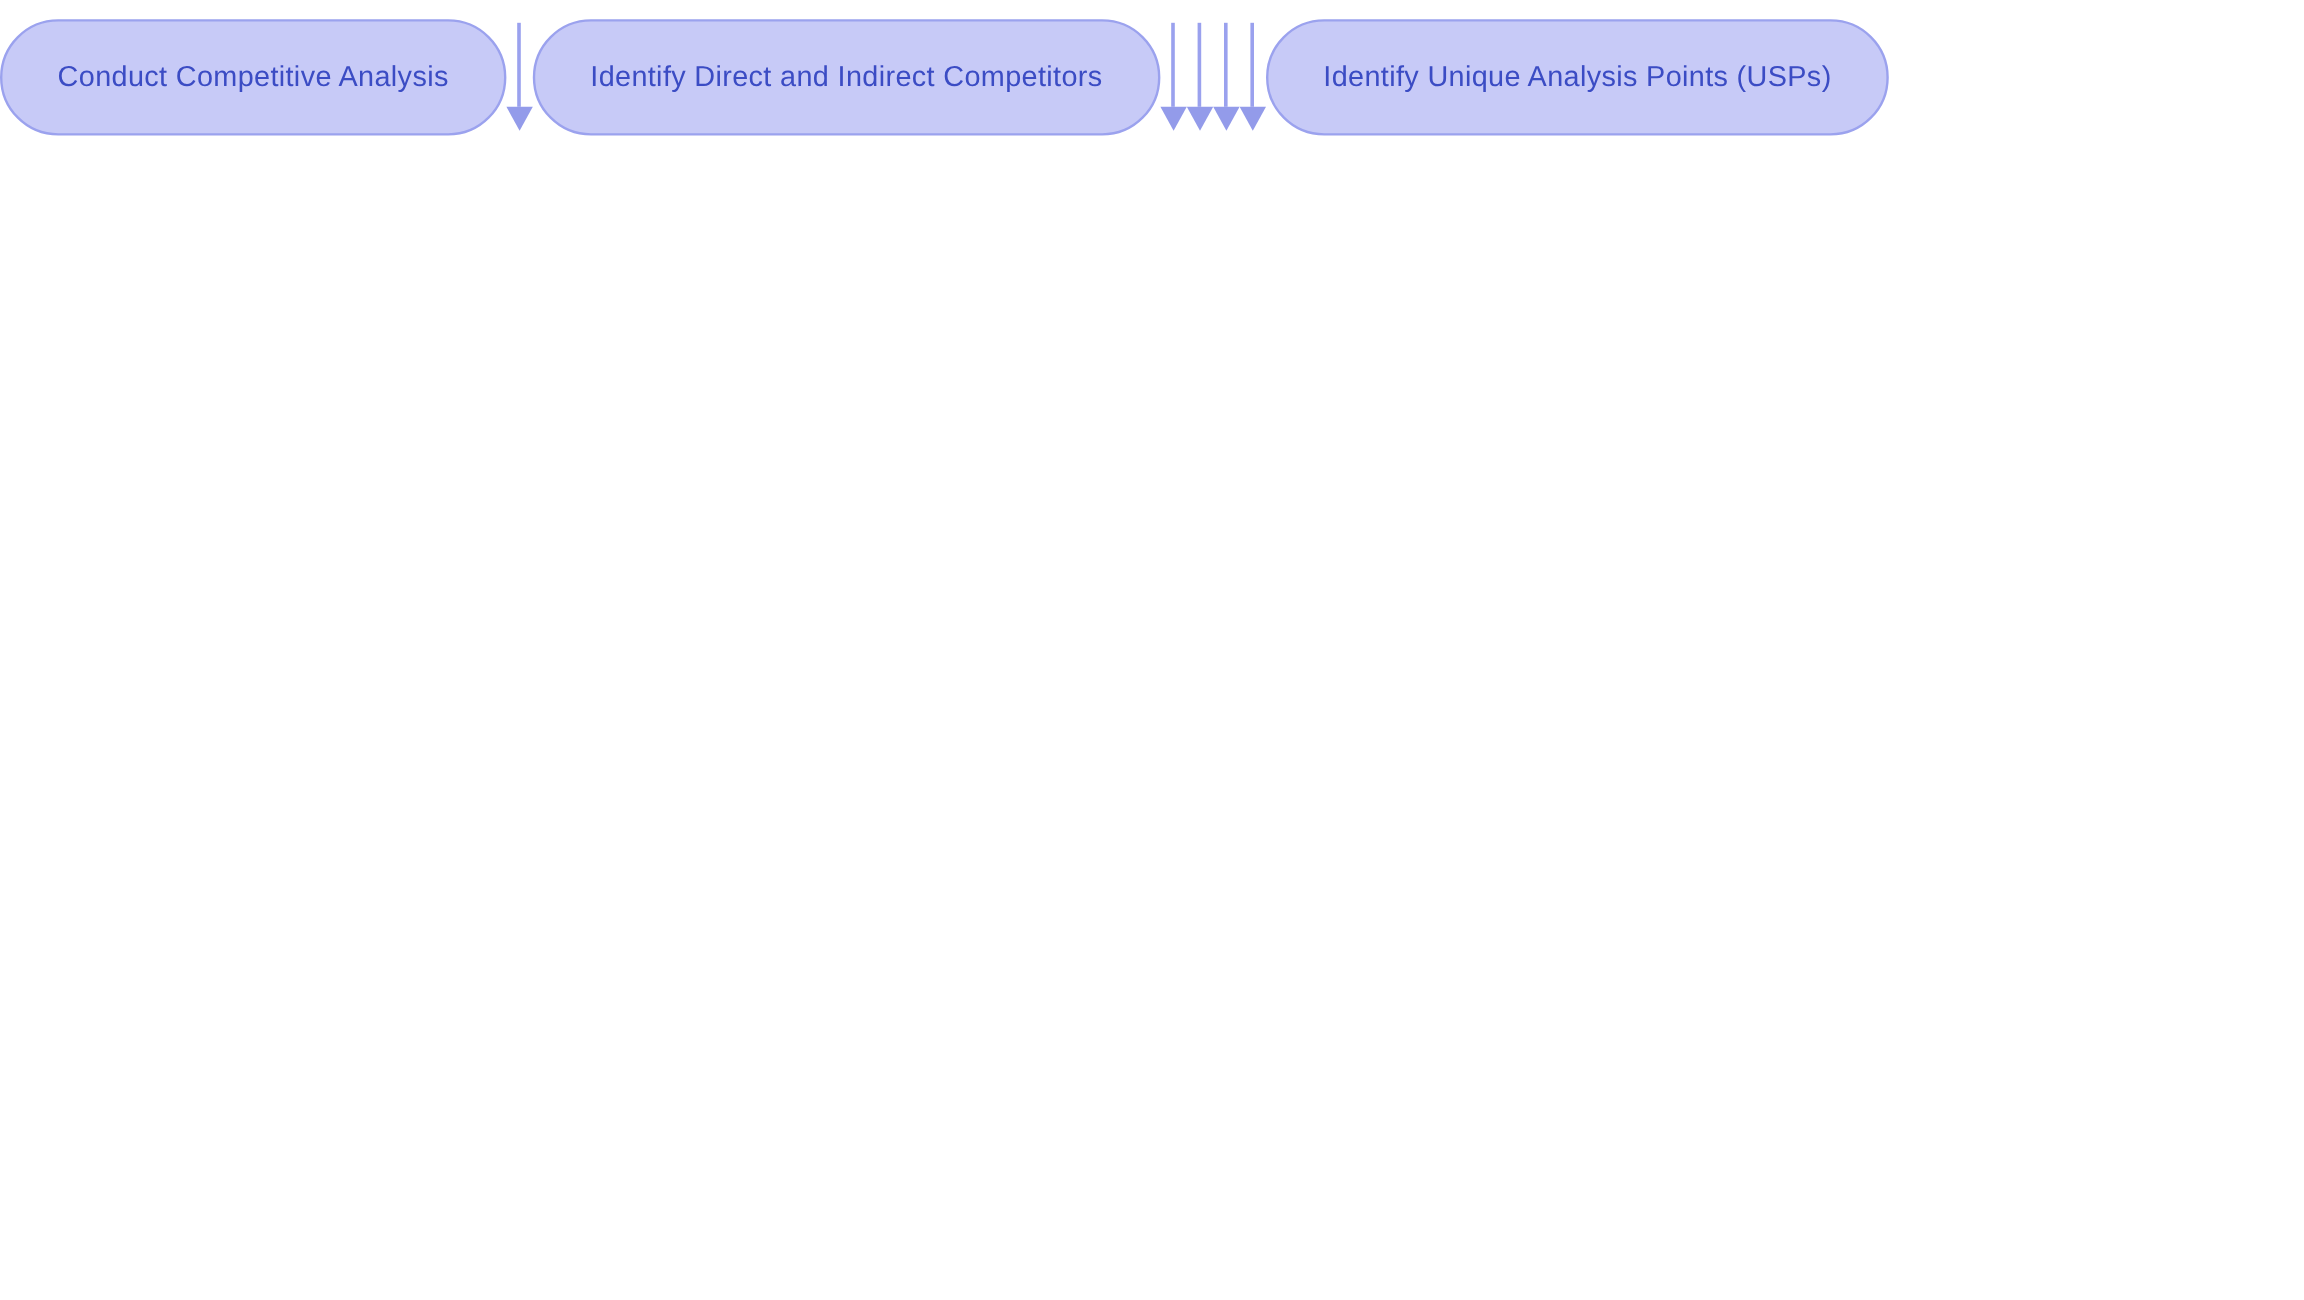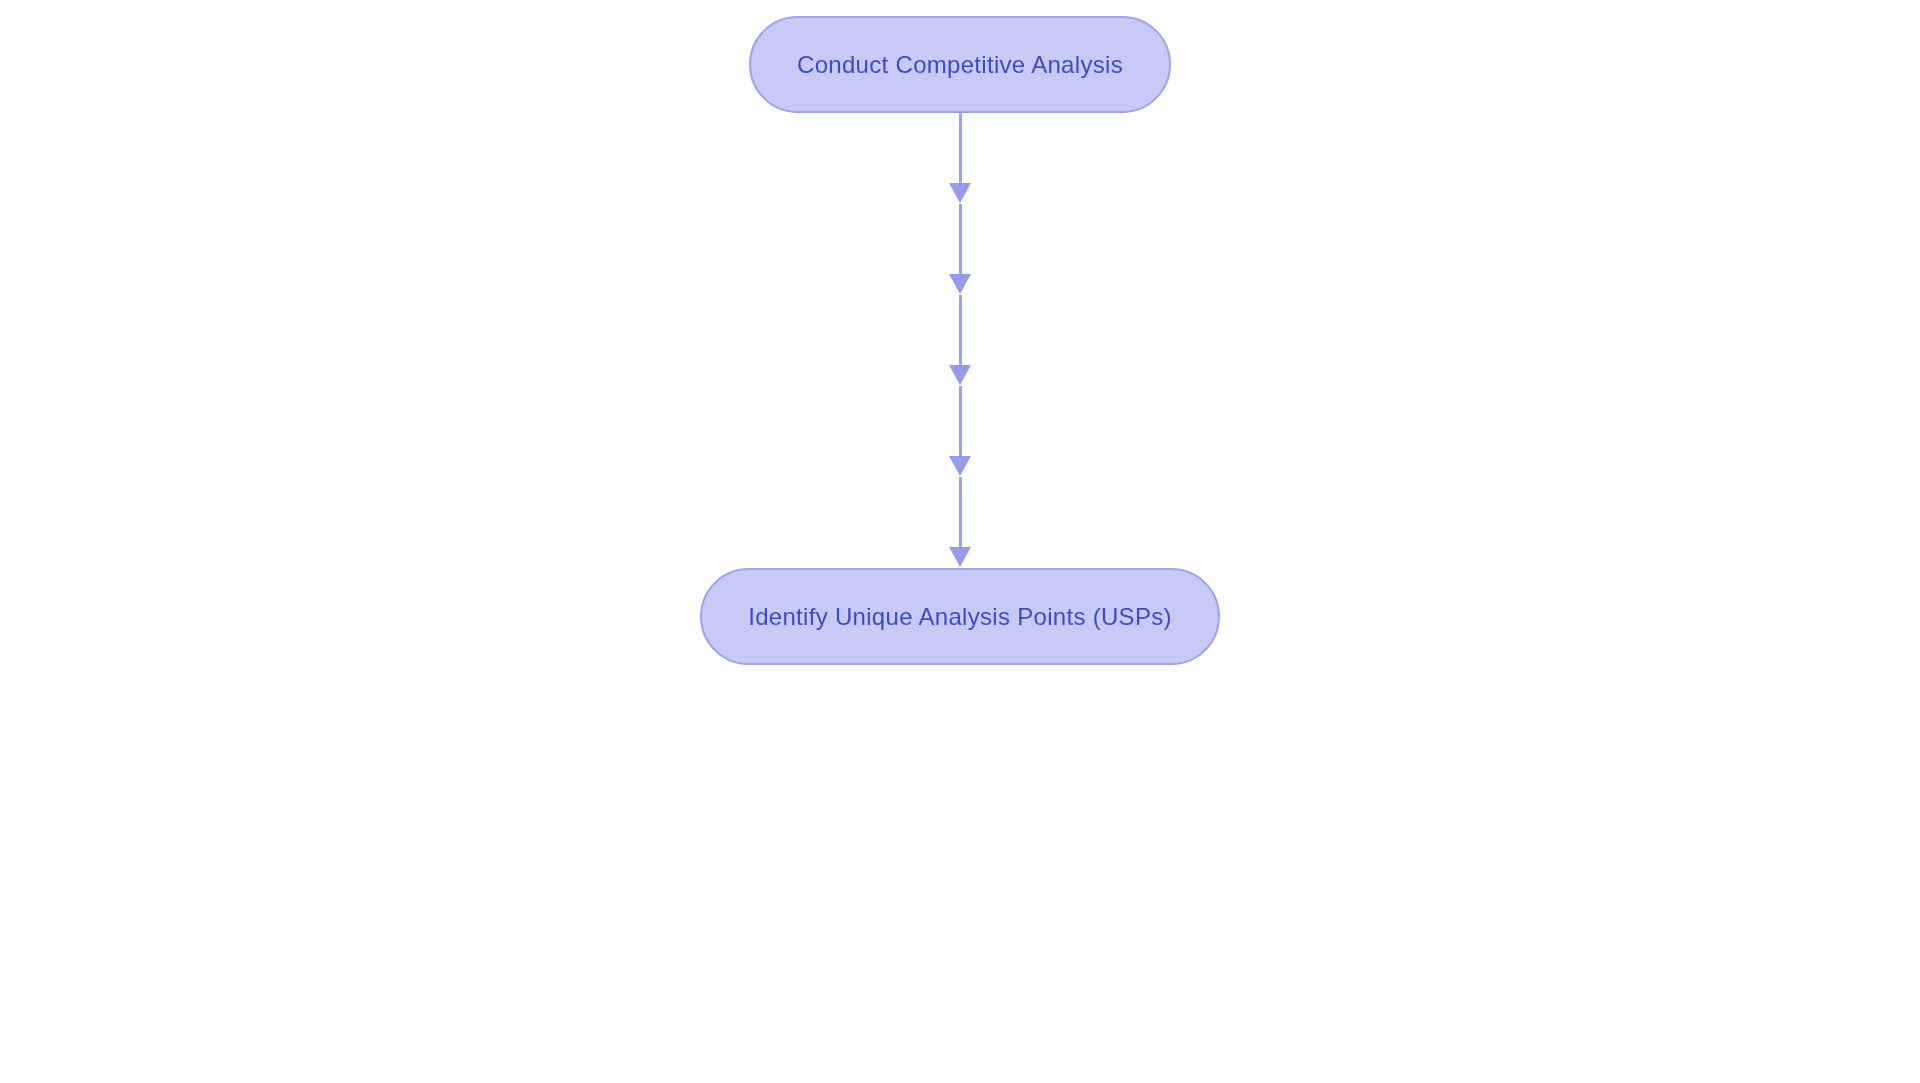--- a/index.html
+++ b/index.html
@@ -15,21 +15,21 @@
     background: #ffffff;
     overflow: hidden;
   }
   .flow-column {
     position: absolute;
     left: 0;
     top: 0;
     width: 100%;
     padding-top: 16px;
     display: flex;
-    flex-direction: column;
+    flex-direction: row;
     align-items: center;
   }
   .flow-node {
     box-sizing: border-box;
     height: 97px;
     min-width: 260px;
     padding: 0 46px;
     display: flex;
     align-items: center;
     justify-content: center;
@@ -74,20 +74,23 @@
 
     <div class="flow-node">
       <span class="flow-node-label">Conduct Competitive Analysis</span>
     </div>
 
     <div class="flow-arrow">
       <div class="arrow-line"></div>
       <div class="arrow-head"></div>
     </div>
 
+    <div class="flow-node">
+      <span class="flow-node-label">Identify Direct and Indirect Competitors</span>
+    </div>
 
     <div class="flow-arrow">
       <div class="arrow-line"></div>
       <div class="arrow-head"></div>
     </div>
 
 
     <div class="flow-arrow">
       <div class="arrow-line"></div>
       <div class="arrow-head"></div>

